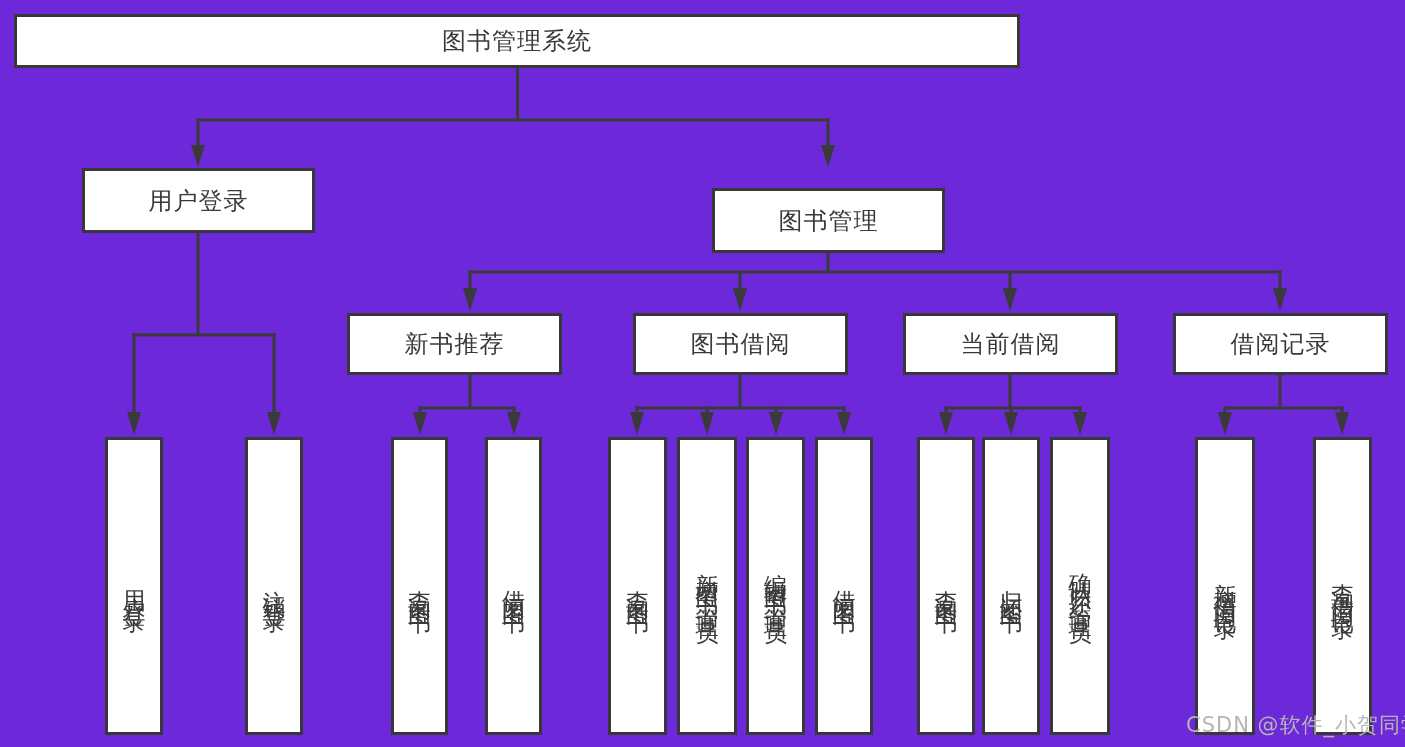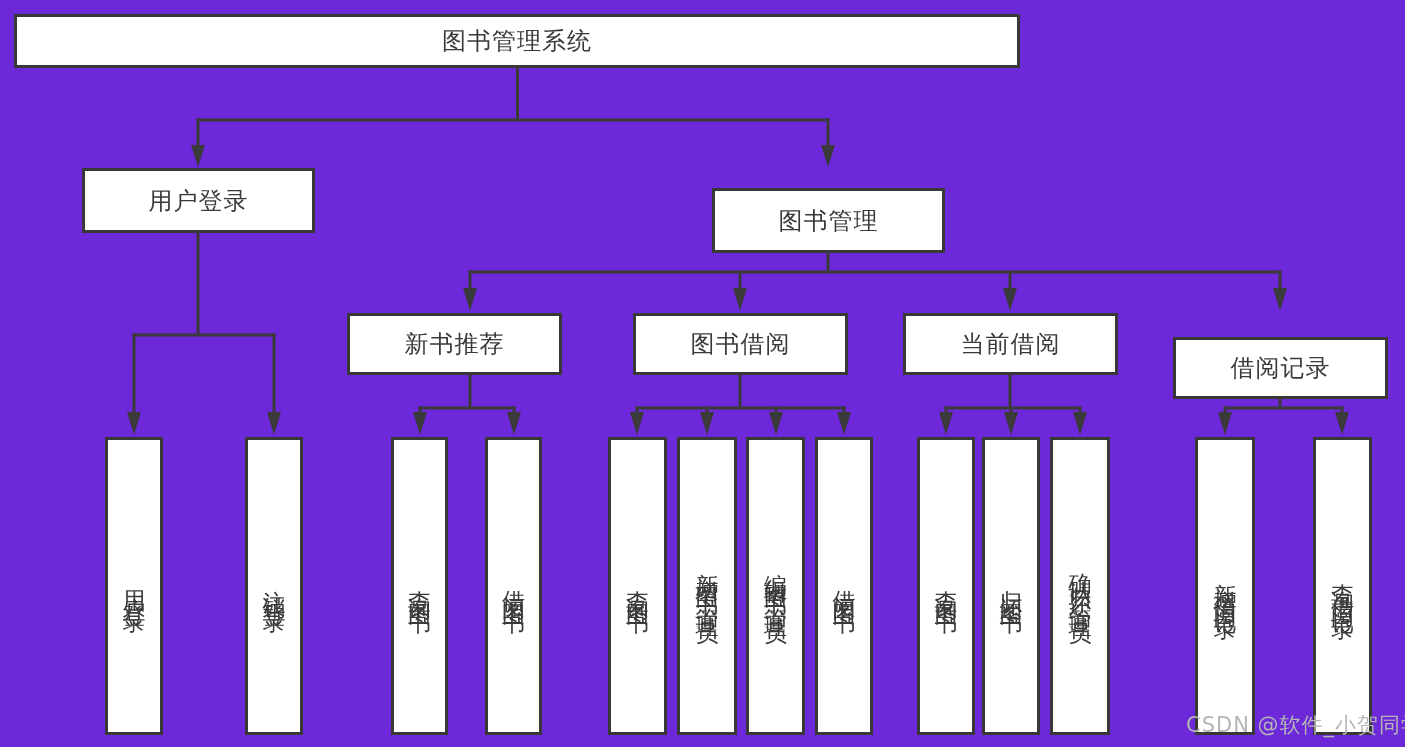--- a/index.html
+++ b/index.html
@@ -107,21 +107,21 @@
 
   <div class="node" style="left:347px; top:313px; width:215px; height:62px;">
     <span class="lbl">新书推荐</span>
   </div>
   <div class="node" style="left:903px; top:313px; width:215px; height:62px;">
     <span class="lbl">当前借阅</span>
   </div>
   <div class="node" style="left:633px; top:313px; width:215px; height:62px;">
     <span class="lbl">图书借阅</span>
   </div>
-  <div class="node" style="left:1173px; top:313px; width:215px; height:62px;margin-top:24px;">
+  <div class="node" style="left:1173px; top:313px; width:215px; height:62px;">
     <span class="lbl">借阅记录</span>
   </div>
 
   <div class="node leaf" style="left:105px; top:437px; width:58px; height:298px;">
     <span class="lbl">用户登录</span>
   </div>
   <div class="node leaf" style="left:245px; top:437px; width:58px; height:298px;">
     <span class="lbl">注销登录</span>
   </div>
 

